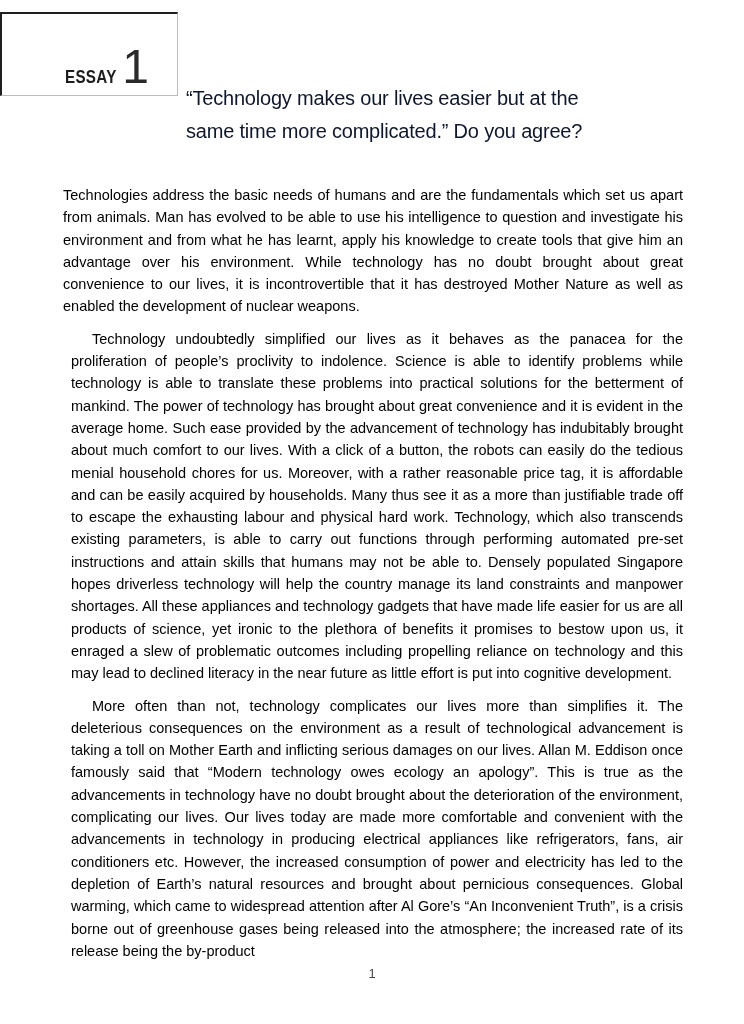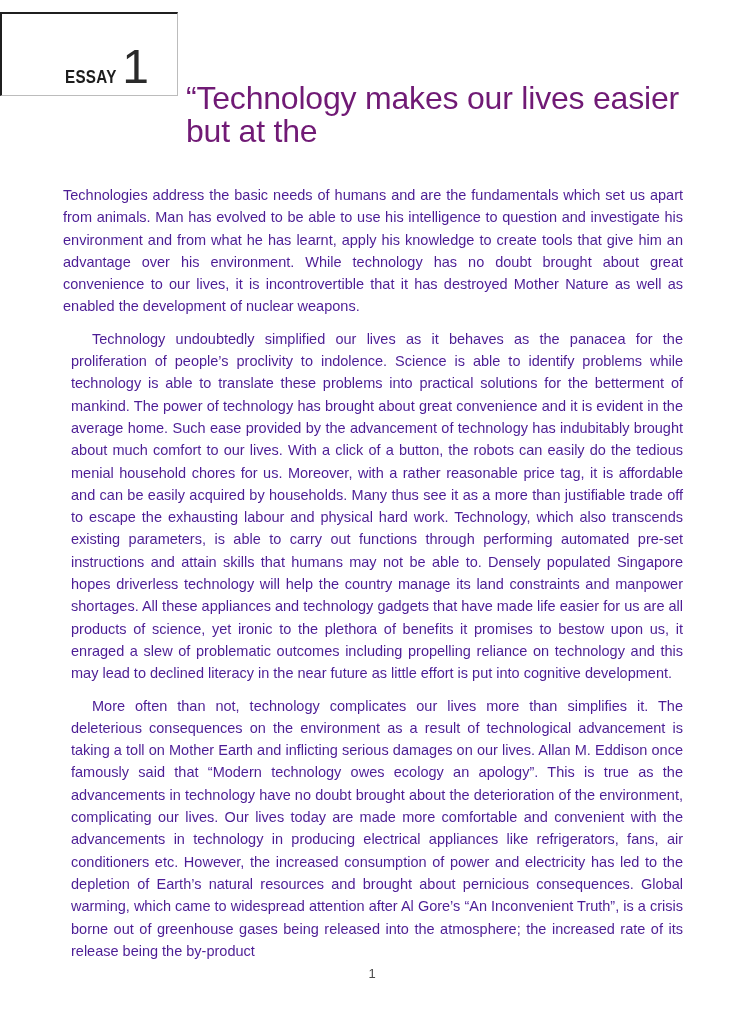--- a/index.html
+++ b/index.html
@@ -42,39 +42,39 @@
     font-weight: 400;
     color: #2a2a2a;
     line-height: 1;
   }
   .title {
     position: absolute;
     left: 186px;
     top: 82px;
     margin: 0;
     width: 500px;
-    font-size: 32px;
+    font-size: 20px;
     font-weight: 400;
-    color: #701a75;
+    color: #0f172a;
     line-height: 33px;
     letter-spacing: -0.2px;
   }
   .title-line { display: block; }
   .body {
     position: absolute;
     left: 63px;
     top: 184px;
     width: 620px;
   }
   .body p {
     margin: 0 0 10px 0;
     font-size: 14.5px;
     line-height: 22.3px;
     text-align: justify;
-    color: #4c1d95;
+    color: #000000;
   }
   .body p.indent { text-indent: 21px; margin-left: 8px; }
   .page-number {
     position: absolute;
     top: 966px;
     left: 0;
     width: 744px;
     text-align: center;
     font-size: 13px;
     color: #4a4a4a;
@@ -85,20 +85,21 @@
 
 <div class="page">
 
   <header class="essay-box">
     <span class="essay-label">ESSAY</span>
     <span class="essay-number">1</span>
   </header>
 
   <h1 class="title">
     <span class="title-line">“Technology makes our lives easier but at the</span>
+    <span class="title-line">same time more complicated.” Do you agree?</span>
   </h1>
 
   <main class="body">
     <p>Technologies address the basic needs of humans and are the fundamentals which set us apart from animals. Man has evolved to be able to use his intelligence to question and investigate his environment and from what he has learnt, apply his knowledge to create tools that give him an advantage over his environment. While technology has no doubt brought about great convenience to our lives, it is incontrovertible that it has destroyed Mother Nature as well as enabled the development of nuclear weapons.</p>
     <p class="indent">Technology undoubtedly simplified our lives as it behaves as the panacea for the proliferation of people’s proclivity to indolence. Science is able to identify problems while technology is able to translate these problems into practical solutions for the betterment of mankind. The power of technology has brought about great convenience and it is evident in the average home. Such ease provided by the advancement of technology has indubitably brought about much comfort to our lives. With a click of a button, the robots can easily do the tedious menial household chores for us. Moreover, with a rather reasonable price tag, it is affordable and can be easily acquired by households. Many thus see it as a more than justifiable trade off to escape the exhausting labour and physical hard work. Technology, which also transcends existing parameters, is able to carry out functions through performing automated pre-set instructions and attain skills that humans may not be able to. Densely populated Singapore hopes driverless technology will help the country manage its land constraints and manpower shortages. All these appliances and technology gadgets that have made life easier for us are all products of science, yet ironic to the plethora of benefits it promises to bestow upon us, it enraged a slew of problematic outcomes including propelling reliance on technology and this may lead to declined literacy in the near future as little effort is put into cognitive development.</p>
     <p class="indent">More often than not, technology complicates our lives more than simplifies it. The deleterious consequences on the environment as a result of technological advancement is taking a toll on Mother Earth and inflicting serious damages on our lives. Allan M. Eddison once famously said that “Modern technology owes ecology an apology”. This is true as the advancements in technology have no doubt brought about the deterioration of the environment, complicating our lives. Our lives today are made more comfortable and convenient with the advancements in technology in producing electrical appliances like refrigerators, fans, air conditioners etc. However, the increased consumption of power and electricity has led to the depletion of Earth’s natural resources and brought about pernicious consequences. Global warming, which came to widespread attention after Al Gore’s “An Inconvenient Truth”, is a crisis borne out of greenhouse gases being released into the atmosphere; the increased rate of its release being the by-product</p>
   </main>
 
   <footer class="page-number">1</footer>
 

